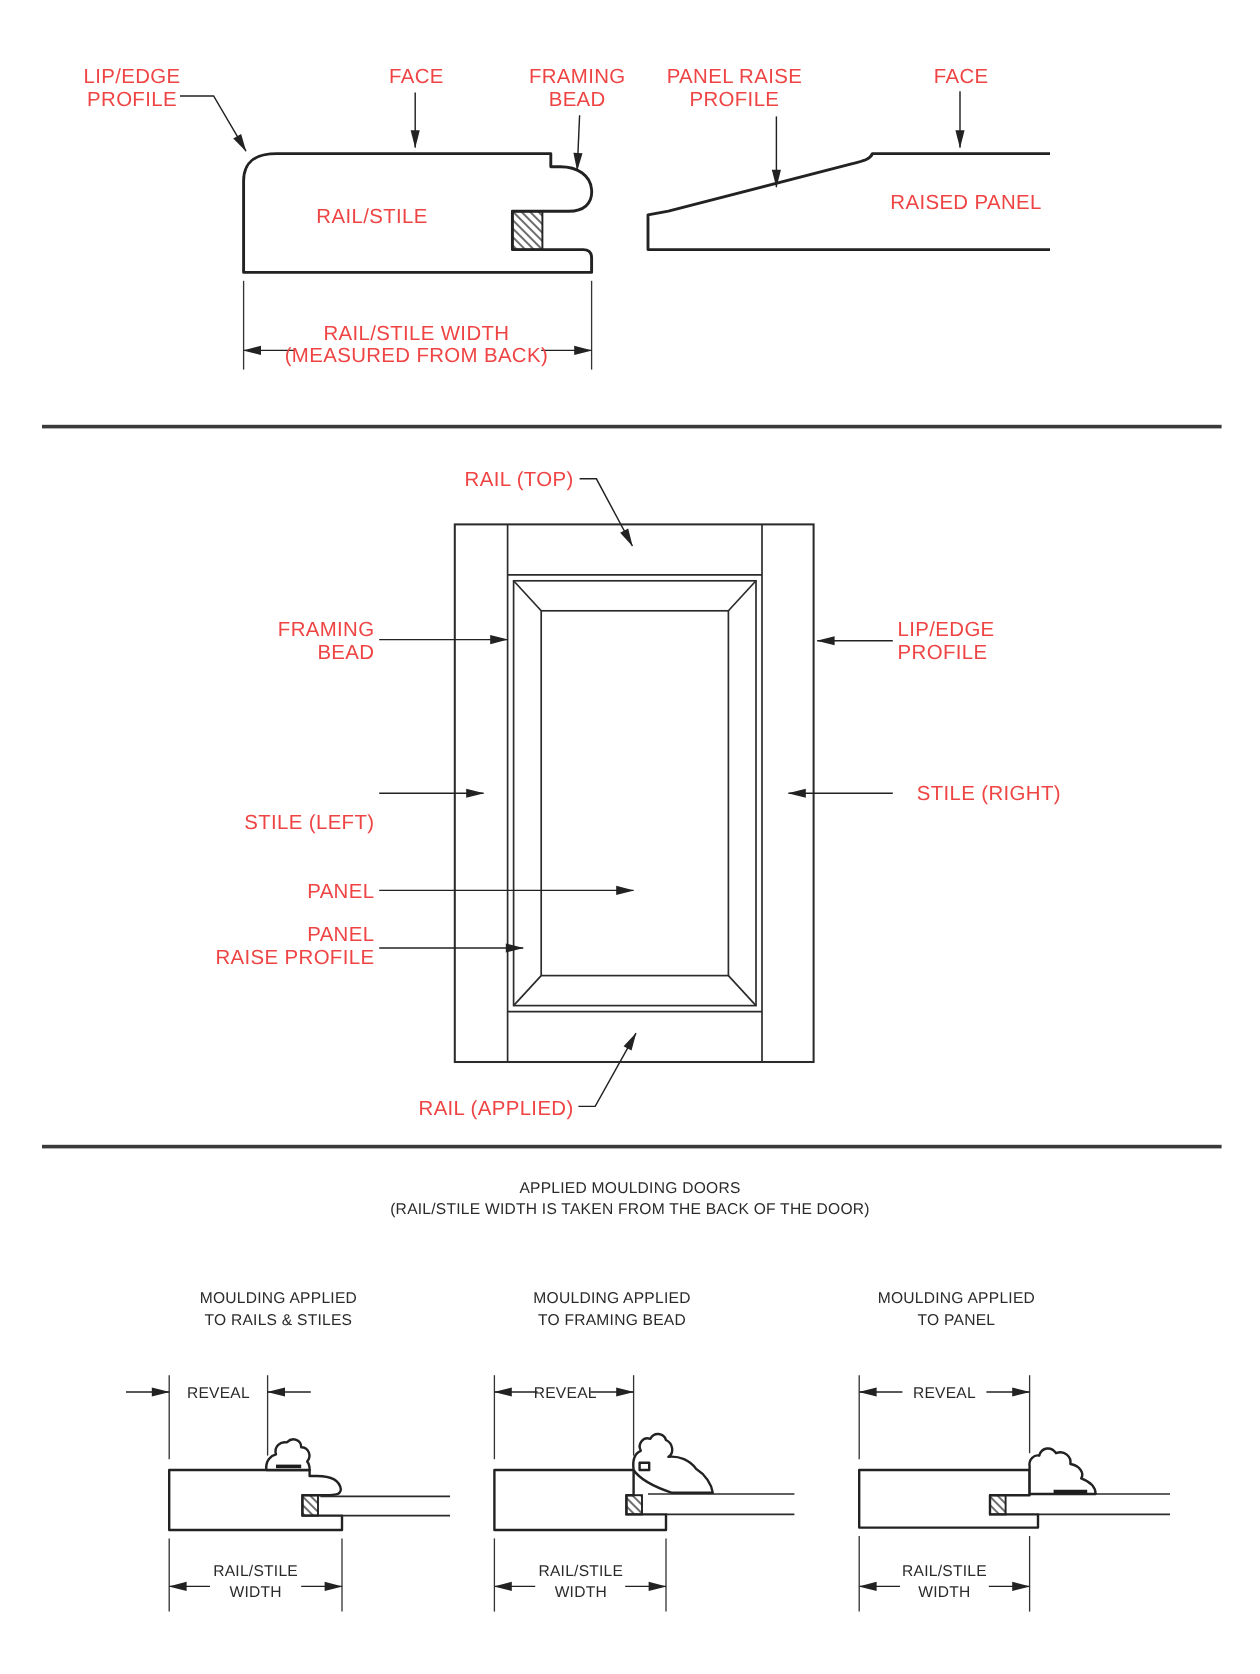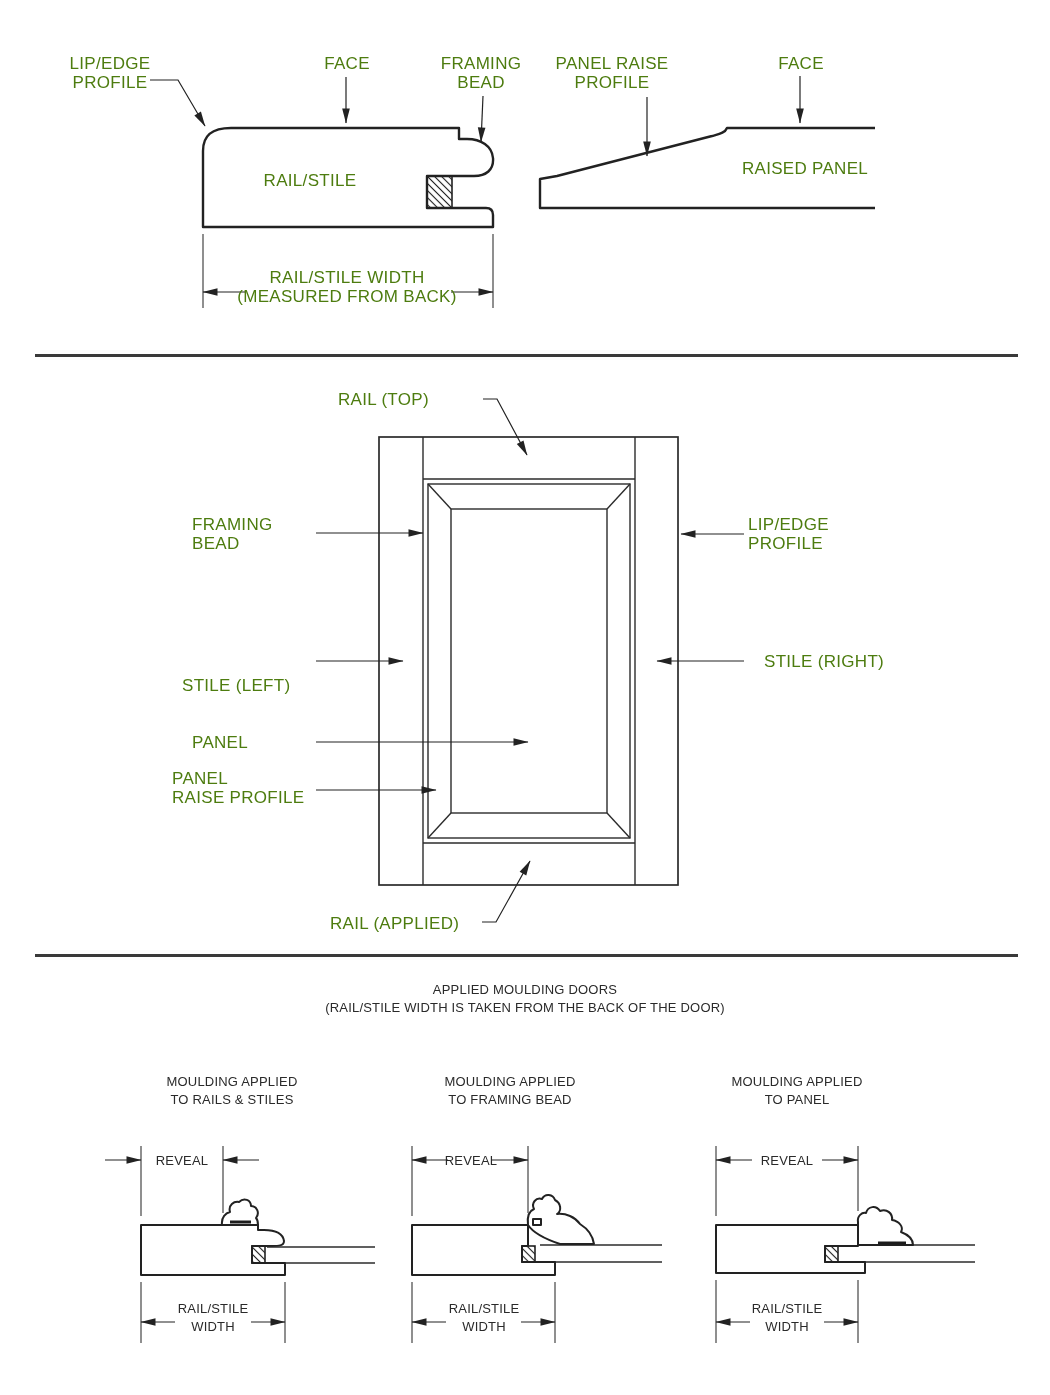--- a/index.html
+++ b/index.html
@@ -1,23 +1,23 @@
 <!DOCTYPE html>
 <html><head>
 <meta charset="utf-8">
 <style>
   html,body{margin:0;padding:0;background:#ffffff;}
   #page{position:relative;width:1050px;height:1395px;background:#fff;overflow:hidden;
         font-family:"Liberation Sans","DejaVu Sans",sans-serif;color:#2a2a2a;}
   .lbl{position:absolute;font-size:17px;line-height:19px;letter-spacing:.3px;
-       white-space:pre-line;color:#4d7c0f;}
+       white-space:pre-line;color:#ef4444;}
   .lbl-sm{position:absolute;font-size:13px;line-height:18px;letter-spacing:.2px;
        white-space:pre-line;color:#2a2a2a;}
   .ctr{transform:translateX(-50%);text-align:center;}
-  .ralign{text-align:left;}
+  .ralign{text-align:right;}
   .divider{position:absolute;left:35px;width:983px;height:3px;background:#3a3a3a;}
   svg{position:absolute;left:0;overflow:visible;}
   .oline{fill:#ffffff;stroke:#222;stroke-width:2.4;stroke-linejoin:round;}
   .oline2{fill:#ffffff;stroke:#222;stroke-width:2;stroke-linejoin:round;}
   .open-line{fill:none;stroke:#222;stroke-width:2.4;stroke-linejoin:round;}
   .door{fill:none;stroke:#2b2b2b;stroke-width:1.7;}
   .door-in{fill:none;stroke:#2b2b2b;stroke-width:1.4;}
   .leader{fill:none;stroke:#222;stroke-width:1.2;}
   .ext{stroke:#333;stroke-width:1.1;}
   .hatchbox{fill:url(#hatchp);stroke:#222;stroke-width:1.6;}

